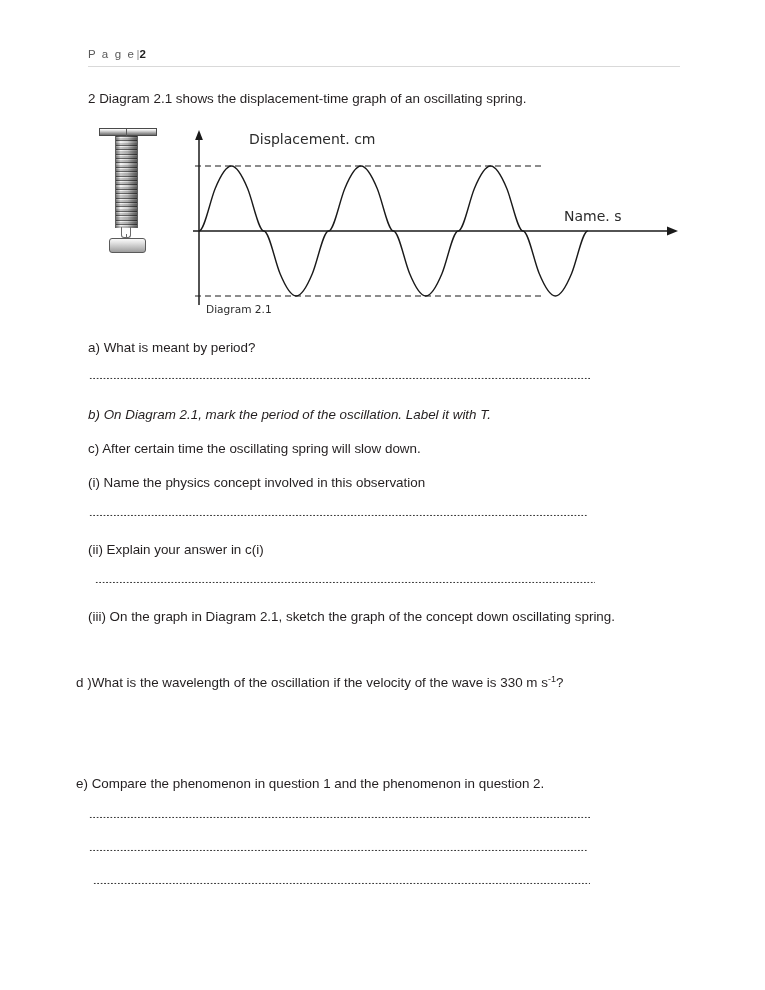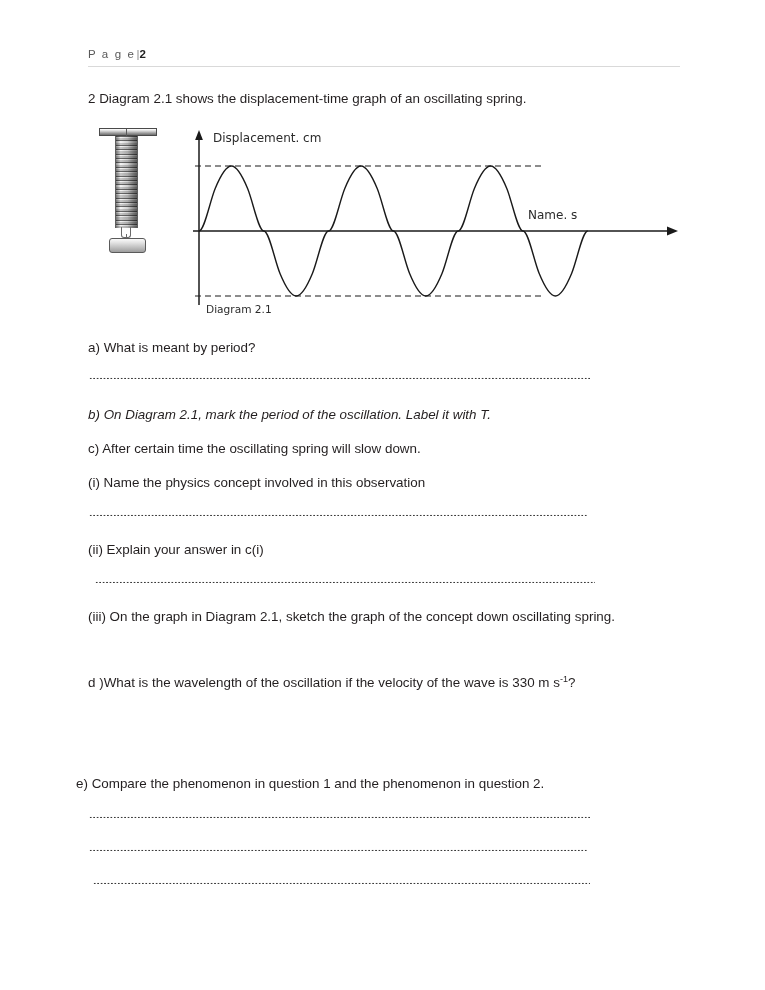--- a/index.html
+++ b/index.html
@@ -167,23 +167,24 @@
     position: absolute;
     left: 95px;
     top: 0px;
     width: 497px;
     height: 205px;
   }
   .graph svg { display: block; }
   .axis-label {
     position: absolute;
     font-family: "DejaVu Sans", sans-serif;
-    font-size: 12px;
+    font-size: 14px;
     color: #2b2b2b;
     white-space: nowrap;
+    margin-left: 36px;
   }
   .label-displacement { left: 30px; top: 11px; }
   .label-time { left: 345px; top: 88px; }
   .figure-caption {
     position: absolute;
     left: 118px;
     top: 183px;
     font-family: "DejaVu Sans", sans-serif;
     font-size: 10.6px;
     color: #2b2b2b;
@@ -251,18 +252,18 @@
 
 <div class="q-text" style="left:88px; top:440px;">c)   After certain time the oscillating spring will slow down.</div>
 <div class="q-text" style="left:88px; top:474px;"> (i) Name the physics concept involved in this observation</div>
 <div class="dotline" style="left:89px; top:513px; width:499px;"></div>
 
 <div class="q-text" style="left:88px; top:541px;"> (ii) Explain your answer in c(i)</div>
 <div class="dotline" style="left:95px; top:580px; width:500px;"></div>
 
 <div class="q-text" style="left:88px; top:608px;">(iii) On the graph in Diagram 2.1, sketch the graph of the concept down oscillating spring.</div>
 
-<div class="q-text" style="left:88px; top:674px;"><span>d )What is the wavelength of the oscillation if the velocity of the wave is 330 m s</span><sup>-1</sup><span>?</span></div>
+<div class="q-text" style="left:76px; top:674px;"><span>d )What is the wavelength of the oscillation if the velocity of the wave is 330 m s</span><sup>-1</sup><span>?</span></div>
 
 <div class="q-text" style="left:76px; top:775px;">e) Compare the phenomenon in question 1 and the phenomenon in question 2.</div>
 <div class="dotline" style="left:89px; top:815px; width:501px;"></div>
 <div class="dotline" style="left:89px; top:848px; width:499px;"></div>
 <div class="dotline" style="left:93px; top:881px; width:497px;"></div>
 
 </body></html>

